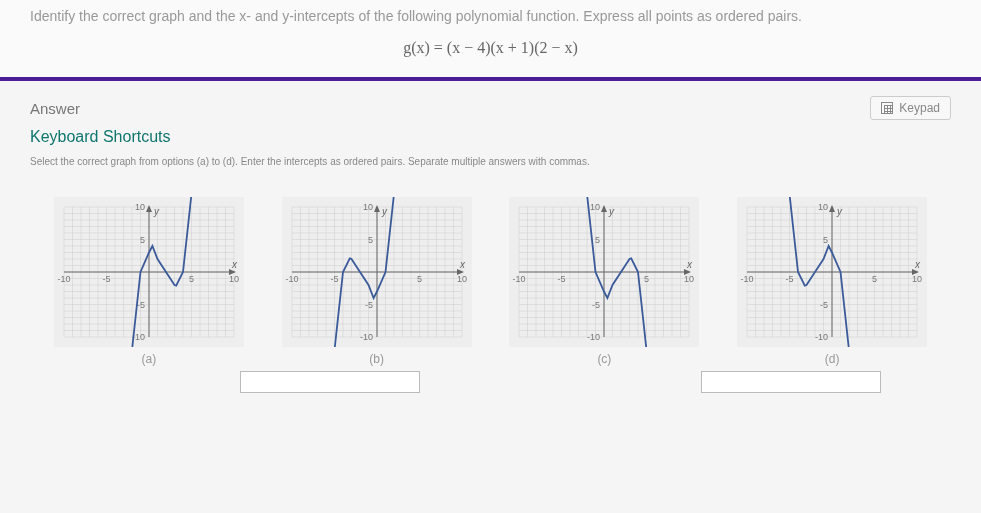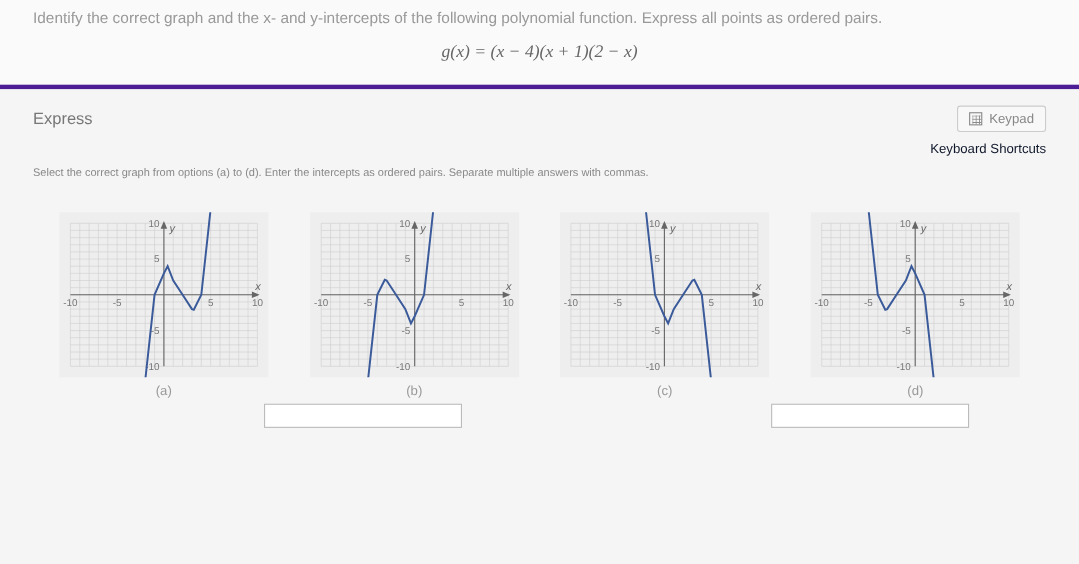--- a/index.html
+++ b/index.html
@@ -10,30 +10,30 @@
     height: 513px;
     color: #888;
     position: relative;
   }
   .question {
     padding: 8px 30px 20px 30px;
     background: #fafafa;
     border-bottom: 4px solid #4c1d95;
   }
   .prompt { font-size: 14px; color: #999; margin-bottom: 15px; }
-  .formula { text-align: center; font-size: 16px; font-style: italic; font-family: 'Times New Roman', serif; color: #666; }
+  .formula { text-align: center; font-size: 16px; font-family: 'Times New Roman', serif; color: #666; }
   .answer-section { padding: 15px 30px 10px 30px; }
   .answer-header { display: flex; justify-content: space-between; align-items: center; margin-bottom: 8px; }
   .answer-label { font-size: 15px; color: #777; }
   .keypad-btn {
     border: 1px solid #ccc; padding: 4px 10px; font-size: 12px;
     background: #f8f8f8; color: #888; border-radius: 3px; cursor: pointer;
     display: flex; align-items: center; gap: 6px;
   }
-  .kb-shortcuts { text-align: right; font-size: 12px; color: #0f172a; margin-bottom: 10px; }
+  .kb-shortcuts { font-size: 16px; color: #0f766e; margin-bottom: 10px; }
   .instruction { font-size: 10px; color: #888; margin-bottom: 30px; }
   .graphs { display: flex; justify-content: space-around; padding: 0 5px; }
   .graph-option { display: flex; flex-direction: column; align-items: center; }
   .graph-label { font-size: 12px; color: #999; margin-top: 5px; }
   svg { background: #eee; }
   .grid line { stroke: #ccc; stroke-width: 0.5; }
   .axis line { stroke: #666; stroke-width: 1; }
   .curve { stroke: #3a5a9a; stroke-width: 1.8; fill: none; }
   .tick { font-size: 9px; fill: #777; font-family: Arial; }
   .axlab { font-size: 10px; fill: #666; font-style: italic; }
@@ -45,21 +45,21 @@
 </head>
 <body>
 
 <div class="question">
   <p class="prompt">Identify the correct graph and the x- and y-intercepts of the following polynomial function. Express all points as ordered pairs.</p>
   <p class="formula">g(x) = (x − 4)(x + 1)(2 − x)</p>
 </div>
 
 <div class="answer-section">
   <div class="answer-header">
-    <span class="answer-label">Express</span>
+    <span class="answer-label">Answer</span>
     <button class="keypad-btn">
       <span class="keypad-icon"></span>
       <span>Keypad</span>
     </button>
   </div>
   <div class="kb-shortcuts">Keyboard Shortcuts</div>
   <p class="instruction">Select the correct graph from options (a) to (d). Enter the intercepts as ordered pairs. Separate multiple answers with commas.</p>
 
   <div class="graphs">
     <div class="graph-option">

